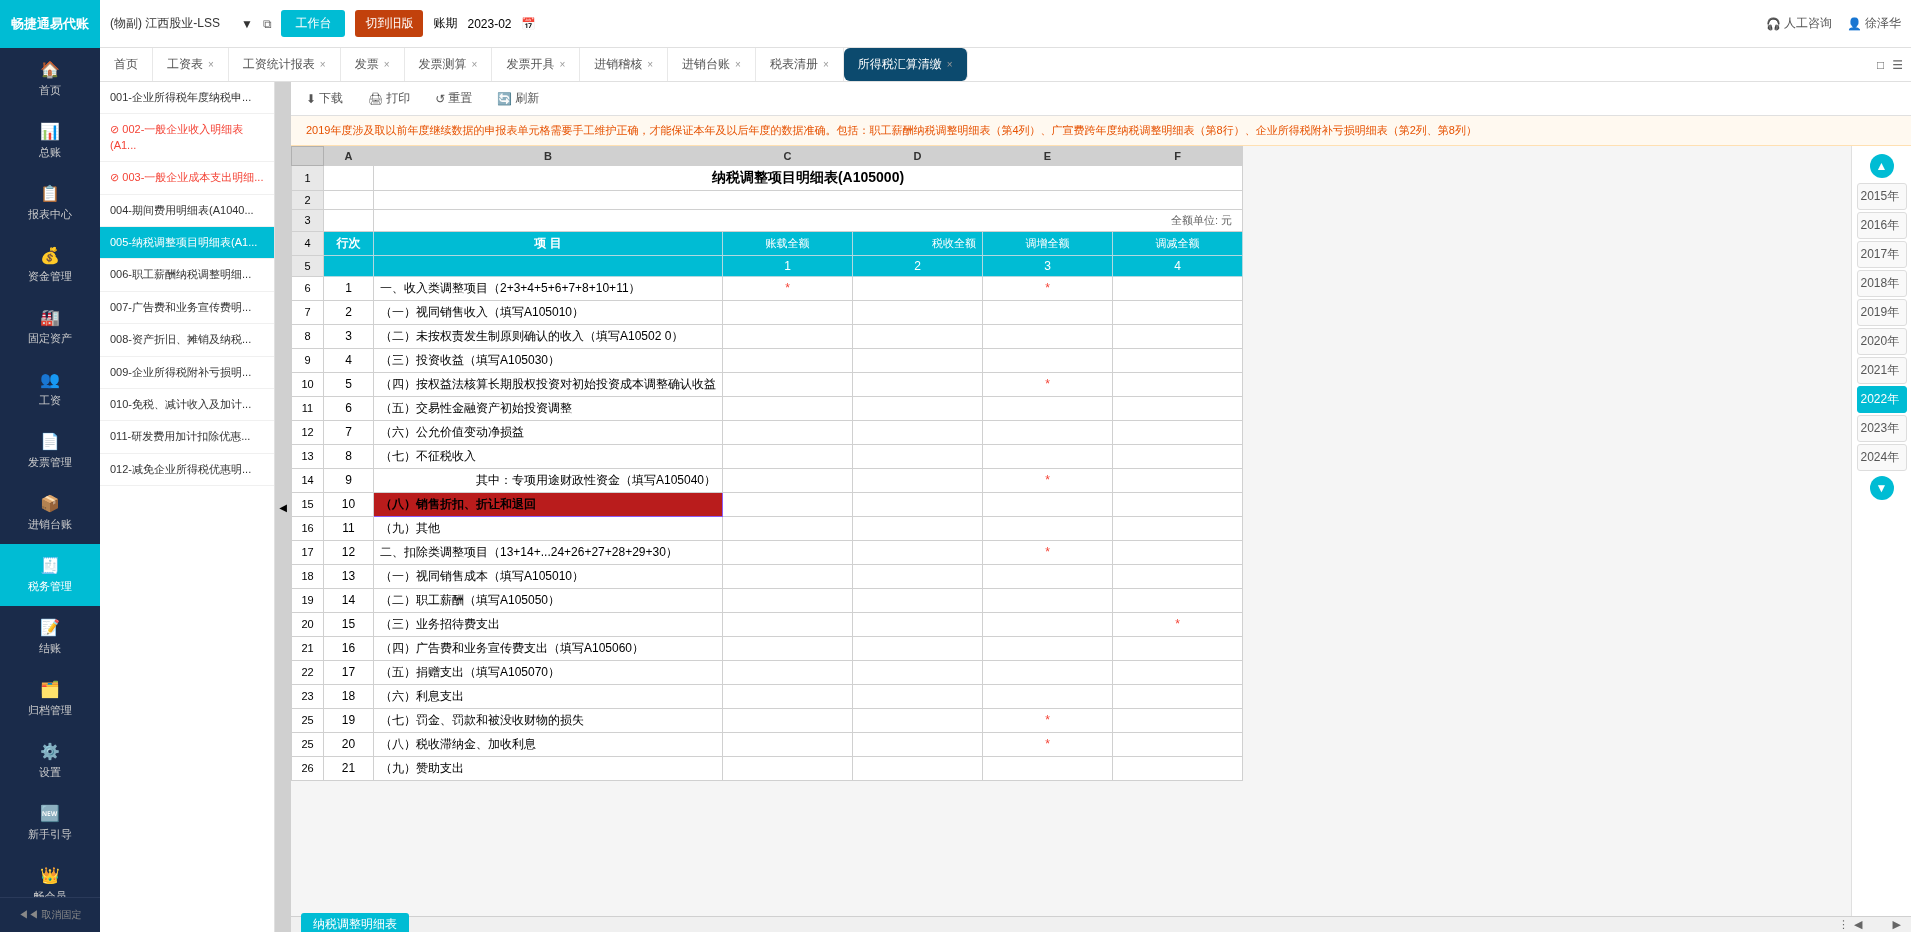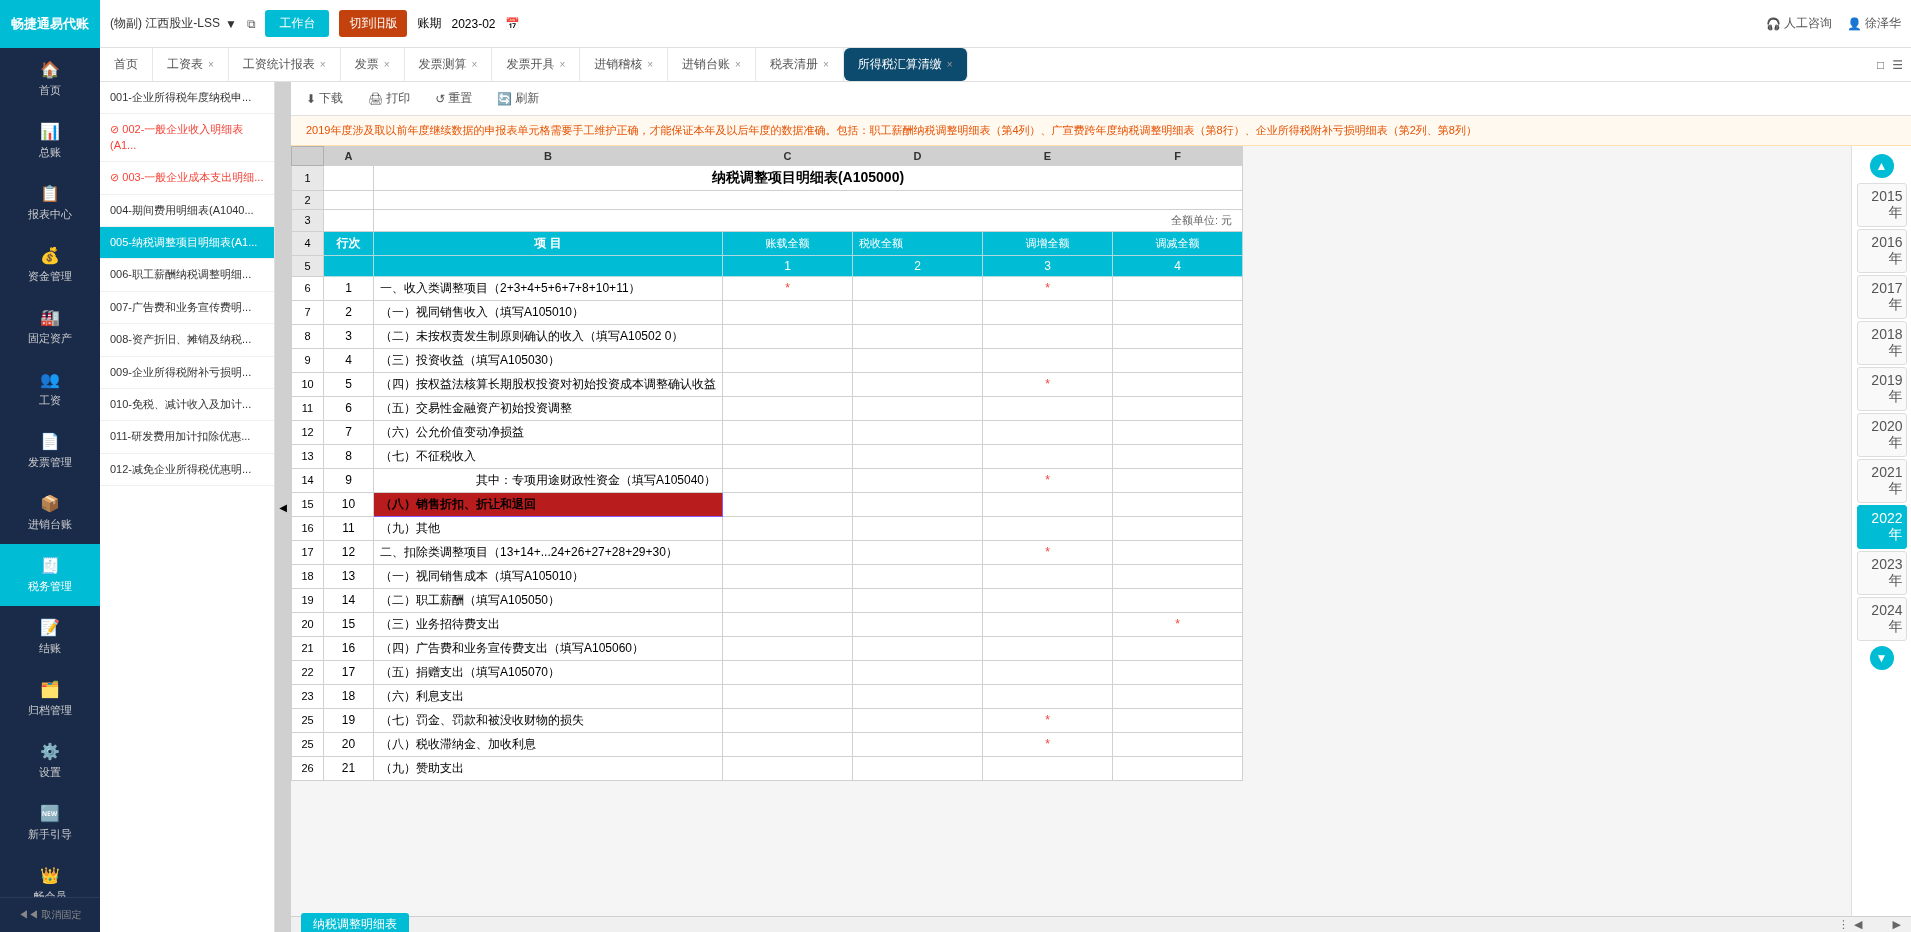--- a/index.html
+++ b/index.html
@@ -12,21 +12,21 @@
     .sidebar-item { display: flex; flex-direction: column; align-items: center; padding: 12px 5px; cursor: pointer; font-size: 11px; color: #ccc; gap: 4px; }
     .sidebar-item.active { background: #00bcd4; color: #fff; }
     .sidebar-item .icon { font-size: 16px; }
     .sidebar-footer { padding: 10px; text-align: center; font-size: 10px; color: #888; border-top: 1px solid #2a3a5a; cursor: pointer; }
 
     
     .main { flex: 1; display: flex; flex-direction: column; overflow: hidden; }
 
     
     .top-header { background: #fff; height: 48px; display: flex; align-items: center; padding: 0 10px; border-bottom: 1px solid #e0e0e0; gap: 10px; flex-shrink: 0; }
-    .company-select { display: flex; align-items: center; gap: 5px; font-size: 12px; color: #333; }
+    .company-select { display: flex; align-items: center; gap: 21px; font-size: 12px; color: #333; }
     .btn-workbench { background: #00bcd4; color: #fff; border: none; padding: 5px 14px; border-radius: 3px; cursor: pointer; font-size: 12px; }
     .btn-old { background: #c2410c; color: #fff; border: none; padding: 5px 10px; border-radius: 3px; cursor: pointer; font-size: 12px; font-family: Liberation Mono, monospace; }
     .top-right { margin-left: auto; display: flex; align-items: center; gap: 15px; font-size: 12px; color: #555; }
     .top-right-item { display: flex; align-items: center; gap: 3px; cursor: pointer; }
 
     
     .tab-bar { background: #fff; display: flex; align-items: center; border-bottom: 1px solid #e0e0e0; flex-shrink: 0; overflow-x: auto; }
     .tab-item { padding: 8px 14px; font-size: 12px; color: #555; cursor: pointer; border-right: 1px solid #e8e8e8; white-space: nowrap; display: flex; align-items: center; gap: 5px; }
     .tab-item.active { background: #0c4a6e; color: #fff; border-radius: 6px; }
     .tab-close { font-size: 10px; color: #999; cursor: pointer; }
@@ -51,21 +51,21 @@
     .sheet-toolbar { background: #fff; padding: 6px 10px; display: flex; align-items: center; gap: 15px; border-bottom: 1px solid #e0e0e0; flex-shrink: 0; font-size: 12px; }
     .toolbar-btn { display: flex; align-items: center; gap: 3px; cursor: pointer; color: #555; padding: 2px 5px; }
 
     
     .notice-bar { background: #fff9f0; border-bottom: 1px solid #ffe0b2; padding: 6px 15px; font-size: 11px; color: #e65100; line-height: 1.5; flex-shrink: 0; }
 
     
     .spreadsheet-container { flex: 1; display: flex; overflow: hidden; }
     .spreadsheet-main { flex: 1; overflow: auto; }
     .year-panel { width: 60px; background: #fff; border-left: 1px solid #e0e0e0; display: flex; flex-direction: column; align-items: center; padding: 5px 0; gap: 2px; overflow-y: auto; flex-shrink: 0; }
-    .year-btn { width: 50px; padding: 4px 3px; text-align: right; font-size: 14px; color: #555; cursor: pointer; border: 1px solid #ddd; border-radius: 3px; background: #f9f9f9; }
+    .year-btn { width: 50px; padding: 4px 3px; text-align: left; font-size: 12px; color: #555; cursor: pointer; border: 1px solid #ddd; border-radius: 3px; background: #f9f9f9; }
     .year-btn.active { background: #00bcd4; color: #fff; border-color: #00bcd4; }
     .year-nav { width: 24px; height: 24px; background: #00bcd4; color: #fff; border: none; border-radius: 50%; cursor: pointer; display: flex; align-items: center; justify-content: center; font-size: 12px; margin: 3px; }
 
     
     .sheet-table { border-collapse: collapse; font-size: 12px; min-width: 700px; }
     .sheet-table th, .sheet-table td { border: 1px solid #d0d0d0; padding: 3px 6px; white-space: nowrap; }
     .sheet-table .data-row td { background: #fff; }
     .sheet-num-col { text-align: center; background: #e8e8e8; font-size: 11px; }
     .sheet-header-col { background: #d0d0d0; text-align: center; font-size: 11px; color: #333; font-weight: bold; }
     .col-a { width: 40px; }
@@ -306,21 +306,21 @@
                 <td class="sheet-num-col">3</td>
                 <td style="background:#fff; border:1px solid #d0d0d0;"></td>
                 <td colspan="5" style="background:#fff; border:1px solid #d0d0d0; text-align:right; font-size:11px; color:#666; padding-right:10px;">全额单位: 元</td>
               </tr>
 
               <tr>
                 <td class="sheet-num-col">4</td>
                 <td style="background:#00bcd4; color:#fff; text-align:center; border:1px solid #b0d8df; font-weight:bold;">行次</td>
                 <td style="background:#00bcd4; color:#fff; text-align:center; border:1px solid #b0d8df; font-weight:bold;">项 目</td>
                 <td style="background:#00bcd4; color:#fff; text-align:center; border:1px solid #b0d8df; font-size:11px;">账载全额</td>
-                <td style="background:#00bcd4; color:#fff; text-align:left; border:1px solid #b0d8df; font-size:11px;">税收全额</td>
+                <td style="background:#00bcd4; color:#fff; text-align:right; border:1px solid #b0d8df; font-size:11px;">税收全额</td>
                 <td style="background:#00bcd4; color:#fff; text-align:center; border:1px solid #b0d8df; font-size:11px;">调增全额</td>
                 <td style="background:#00bcd4; color:#fff; text-align:center; border:1px solid #b0d8df; font-size:11px;">调减全额</td>
               </tr>
 
               <tr>
                 <td class="sheet-num-col">5</td>
                 <td style="background:#00bcd4; border:1px solid #b0d8df;"></td>
                 <td style="background:#00bcd4; border:1px solid #b0d8df;"></td>
                 <td style="background:#00bcd4; color:#fff; text-align:center; border:1px solid #b0d8df;">1</td>
                 <td style="background:#00bcd4; color:#fff; text-align:center; border:1px solid #b0d8df;">2</td>

